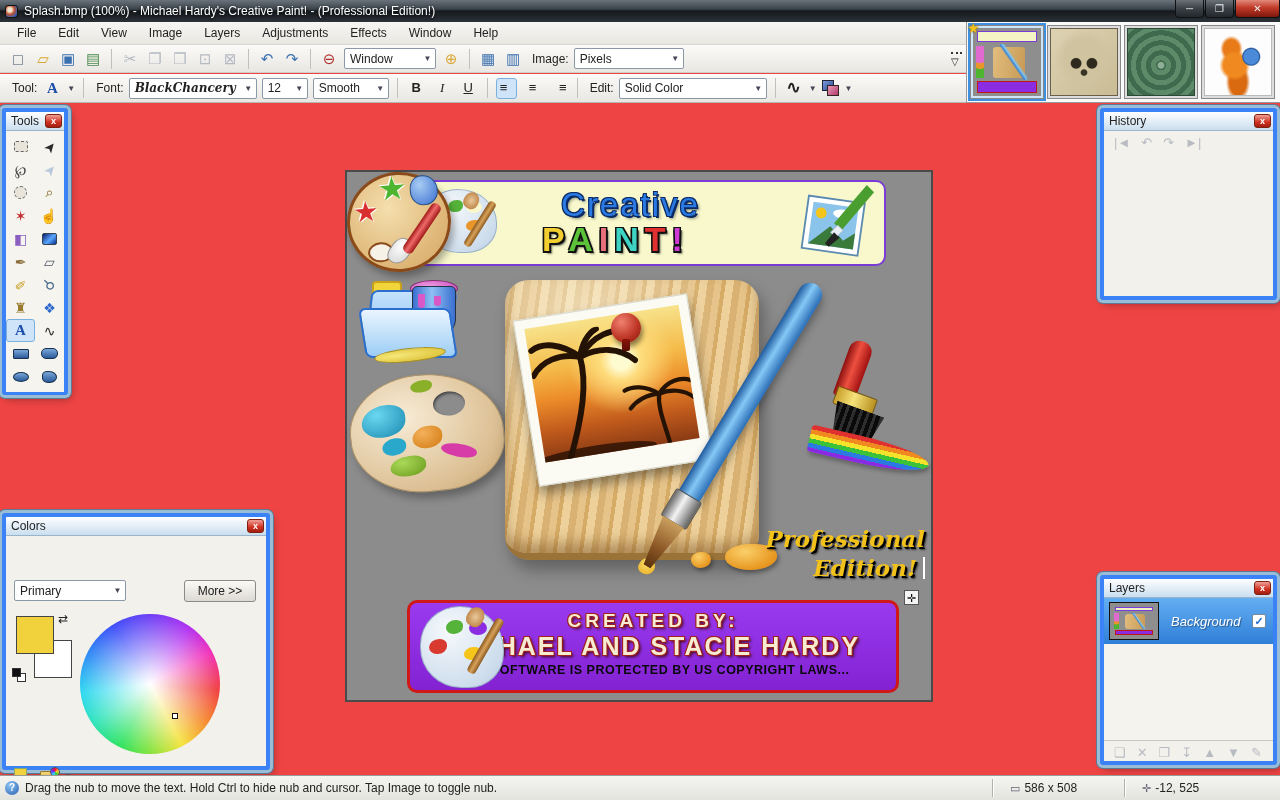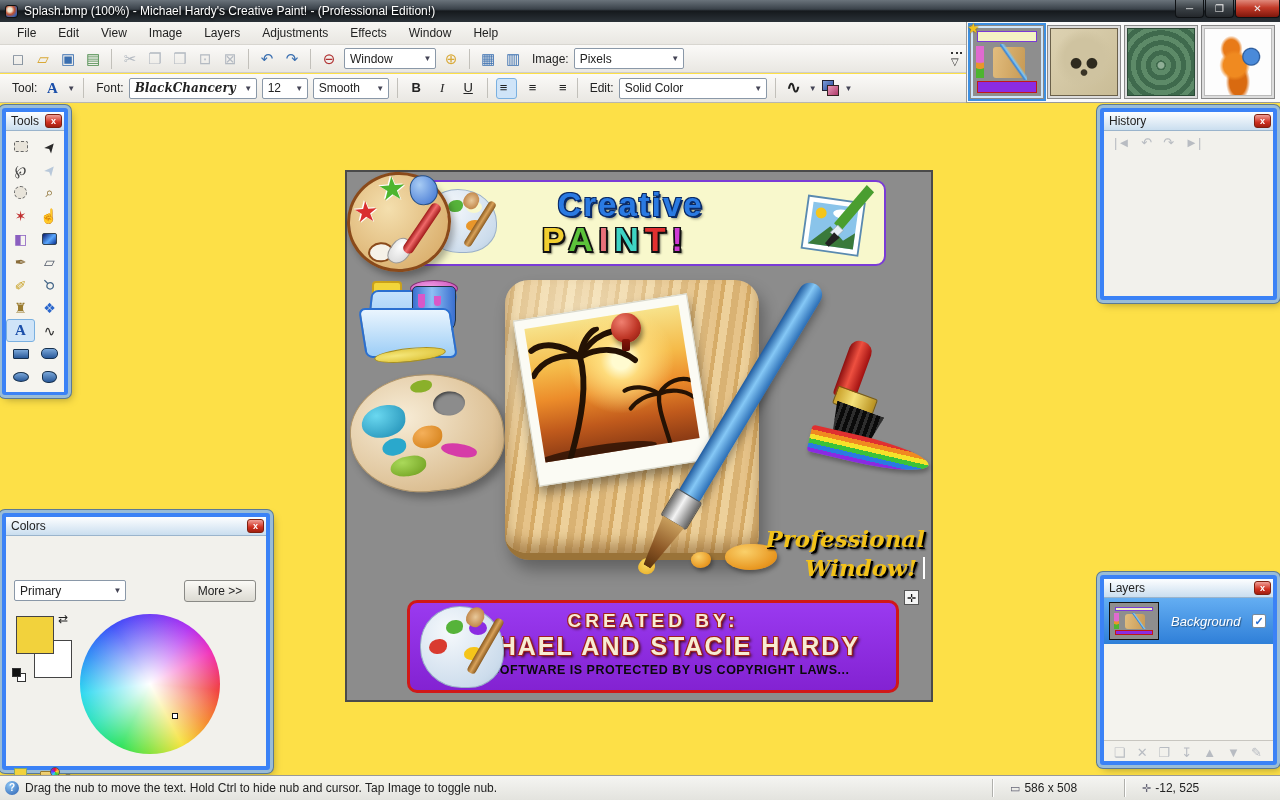--- a/index.html
+++ b/index.html
@@ -1,18 +1,18 @@
 <!DOCTYPE html>
 <html><head>
 <meta charset="utf-8">
 <style>
   * { margin:0; padding:0; box-sizing:border-box; }
   html,body { width:1280px; height:800px; overflow:hidden; }
   body { font-family:"Liberation Sans", sans-serif; font-size:12px; color:#222; }
-  #app { position:relative; width:1280px; height:800px; background:#fde047; overflow:hidden; }
+  #app { position:relative; width:1280px; height:800px; background:#ef4444; overflow:hidden; }
 
   
   #titlebar { position:absolute; left:0; top:0; width:1280px; height:22px;
     background:linear-gradient(180deg,#6a737b 0%,#3a424a 42%,#15191d 50%,#2b3238 100%);
     color:#fff; display:flex; align-items:center; }
   #app-icon { width:13px; height:13px; margin:0 6px 0 5px; border-radius:3px;
     background:radial-gradient(circle at 35% 35%, #f0e6d0 20%, #c05030 45%, #3a62b0 75%, #202a40);
     border:1px solid #111; }
   #title-text { font-size:12px; text-shadow:0 1px 3px #000; }
   #win-buttons { position:absolute; right:0; top:0; display:flex; }
@@ -153,21 +153,21 @@
   #layer-check { width:14px; height:14px; background:#fff; border:1px solid #7a8a9a; border-radius:2px;
     margin-right:7px; color:#2a6fd0; font-size:11px; line-height:13px; text-align:center; font-weight:bold; }
 
   
   #canvas { position:absolute; left:345px; top:170px; width:588px; height:532px; background:#8c8c8c;
     border:2px solid #4a4a4a; }
 
   .banner-top { position:absolute; left:58px; top:8px; width:481px; height:86px; background:#f8f8cc;
     border:2px solid #7a3bd6; border-radius:10px; }
   #creative-word { position:absolute; left:0; right:30px; top:4px; text-align:center;
-    font-size:33px; font-weight:700; letter-spacing:2px; color:#2a7ae2;
+    font-size:33px; font-weight:400; letter-spacing:2px; color:#2a7ae2;
     text-shadow:2px 2px 0 #0a2a66, -1px -1px 0 #0a2a66, 1px -1px 0 #0a2a66, -1px 1px 0 #0a2a66, 3px 3px 3px rgba(0,0,0,.4); }
   #paint-word { position:absolute; left:0; right:60px; top:38px; text-align:center;
     font-size:34px; font-weight:800; letter-spacing:6px; }
   #paint-word span { text-shadow:2px 2px 0 #111, -1.5px -1.5px 0 #111, 1.5px -1.5px 0 #111, -1.5px 1.5px 0 #111, 3px 3px 2px rgba(0,0,0,.45); }
 
   .clip-pal { position:absolute; border-radius:52% 58% 46% 54%; border:1px solid #9ab0c8;
     background:radial-gradient(at 35% 30%, #f6f9fc, #ccdcec 75%, #b4c8da); }
   .clip-pal .hole { position:absolute; border-radius:50%; }
   .clip-pal .blob { position:absolute; border-radius:60% 40% 55% 45%; }
   .clip-pal .stick { position:absolute; background:linear-gradient(90deg,#8a5a20,#d9a25a,#8a5a20); border-radius:4px; }
@@ -491,21 +491,21 @@
 
     <div id="brush-rainbow">
       <span class="rhandle"></span>
         <span class="rband"></span>
         <span class="rbristles"></span>
         <span class="rstroke"></span>
     </div>
 
     <div id="edition-text">
       <span>Professional</span><br>
-      <span>Window!</span><span id="text-cursor"></span>
+      <span>Edition!</span><span id="text-cursor"></span>
     </div>
     <div id="move-nub">✛</div>
 
     <div class="banner-bottom">
       <div class="clip-pal" style="left:10px;top:3px;width:84px;height:82px">
         <span class="hole" style="left:58%;top:18%;width:18px;height:14px;background:#8b2be2"></span>
         <span class="blob" style="left:10%;top:40%;width:18px;height:15px;background:#d93a2f"></span>
         <span class="blob" style="left:30%;top:16%;width:17px;height:14px;background:#56b33a"></span>
         <span class="blob" style="left:52%;top:50%;width:17px;height:13px;background:#f5c51a"></span>
         <span class="stick" style="left:60px;top:8px;width:9px;height:62px;transform:rotate(30deg)"></span>

